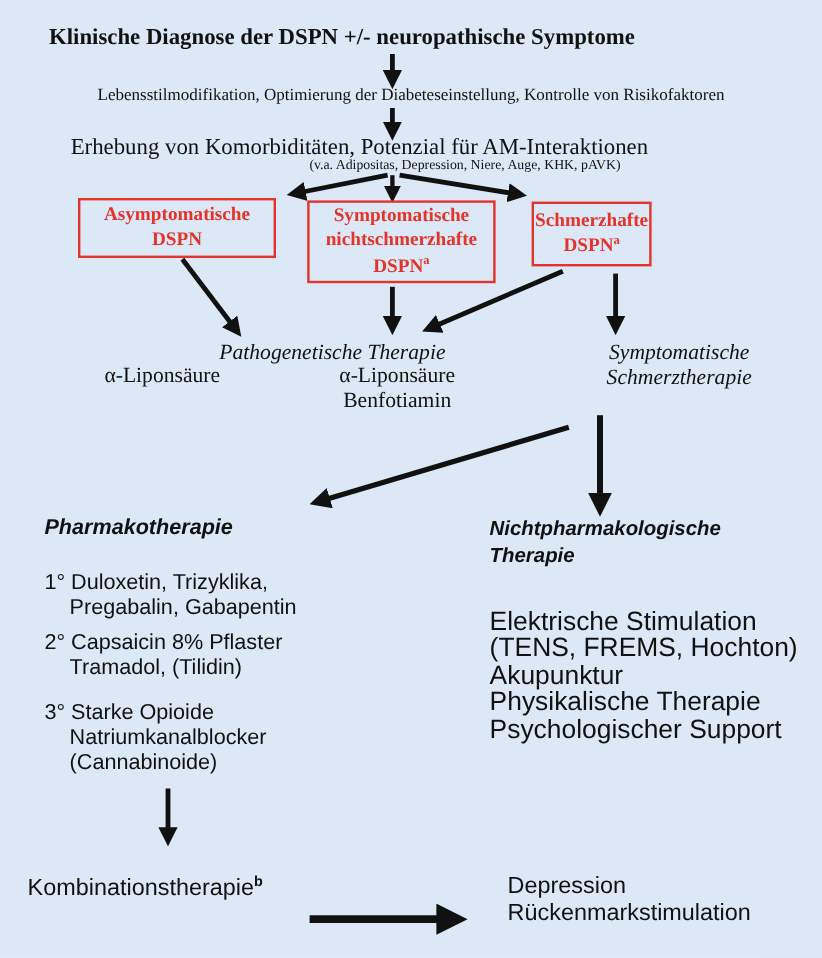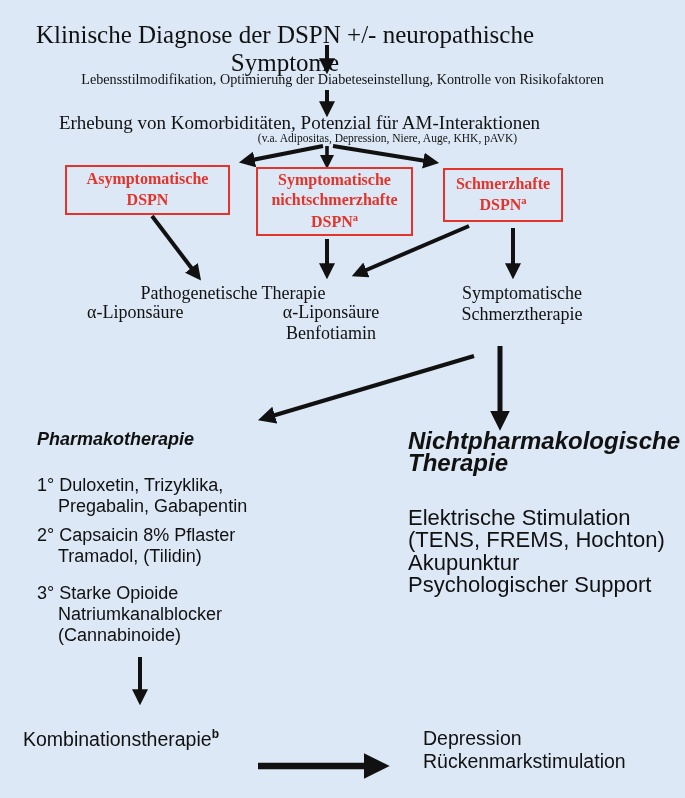--- a/index.html
+++ b/index.html
@@ -8,50 +8,50 @@
     position:relative;
     width:685px;height:798px;
     background:#dce8f5;
     overflow:hidden;
     font-family:"Liberation Serif","DejaVu Serif",serif;
     color:#111;
   }
   .abs{position:absolute;}
   .ctr{text-align:center;}
   
-  .t1{left:0;top:21px;width:570px;font-size:25px;}
+  .t1{left:0;top:21px;width:570px;font-size:19px;font-weight:bold;}
   .t2{left:0;top:71px;width:685px;font-size:14.2px;}
   .t3{left:0;top:112px;width:599px;font-size:19px;}
   .t4{left:0;top:132px;width:685px;font-size:11.5px;margin-left:45px;}
   
   .rbox{
     border:2px solid #e2342b;color:#e2342b;
     font-weight:bold;font-size:16px;line-height:1.3;
     display:flex;flex-direction:column;justify-content:center;
     text-align:center;box-sizing:border-box;
   }
   .rbox sup{font-size:10.5px;font-weight:bold;}
   .box1{left:65px;top:165px;width:165px;height:50px;}
   .box2{left:256px;top:167px;width:157px;height:69px;}
-  .box3{left:443px;top:168px;width:120px;height:54px;}
+  .box3{left:443px;top:168px;width:100px;height:54px;}
   
-  .ital{}
+  .ital{font-style:italic;margin-left:44px;}
   .pathog{left:133px;top:283px;width:200px;font-size:18px;}
   .alphaL{left:87px;top:302px;font-size:18px;}
   .drugsC{left:281px;top:302px;width:100px;font-size:18px;line-height:21px;}
   .sympt{left:453px;top:283px;width:138px;font-size:18px;line-height:21px;}
   
   .sans{font-family:"Liberation Sans","DejaVu Sans",sans-serif;}
   .bi{font-weight:bold;font-style:italic;}
   .phHead{left:37px;top:429px;font-size:18px;}
   .phItem{left:37px;width:260px;font-size:18px;line-height:21px;}
   .phItem .rest{margin-left:21px;}
   .phItem .gap{display:inline-block;width:5px;}
   .it1{top:475px;} .it2{top:525px;} .it3{top:583px;}
-  .npHead{left:408px;top:430px;font-size:24px;line-height:22px;}
+  .npHead{left:408px;top:430px;font-size:17px;line-height:22px;}
   .npList{left:408px;top:491px;font-size:22px;line-height:22.4px;margin-top:16px;}
   .falls{left:272px;top:705px;font-size:18.5px;font-style:italic;}
   .komb{left:23px;top:727px;font-size:19.5px;}
   .komb sup{font-size:12px;font-weight:bold;}
   .elek{left:423px;top:727px;font-size:19.5px;line-height:23px;}
   svg.arrows{position:absolute;left:0;top:0;}
   svg.arrows line{stroke:#111;}
 </style>
 </head>
 <body>
@@ -125,20 +125,21 @@
   </div>
 
   <div class="abs sans bi npHead">
     <div>Nichtpharmakologische</div>
     <div>Therapie</div>
   </div>
   <div class="abs sans npList">
     <div>Elektrische Stimulation</div>
     <div>(TENS, FREMS, Hochton)</div>
     <div>Akupunktur</div>
+    <div>Physikalische Therapie</div>
     <div>Psychologischer Support</div>
   </div>
 
   <div class="abs sans komb"><span>Kombinationstherapie</span><sup>b</sup></div>
   <div class="abs sans elek">
     <div>Depression</div>
     <div>Rückenmarkstimulation</div>
   </div>
 
 </div>

